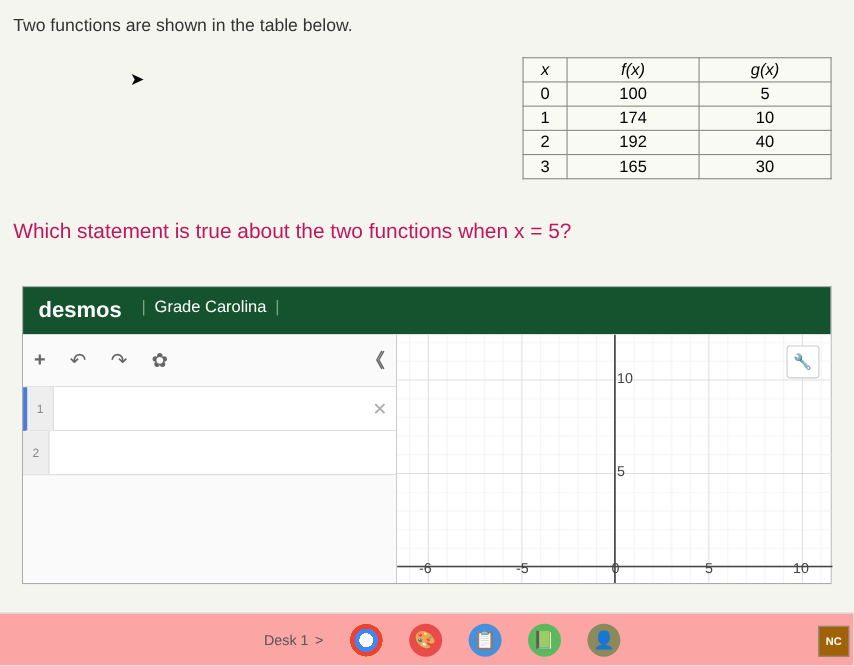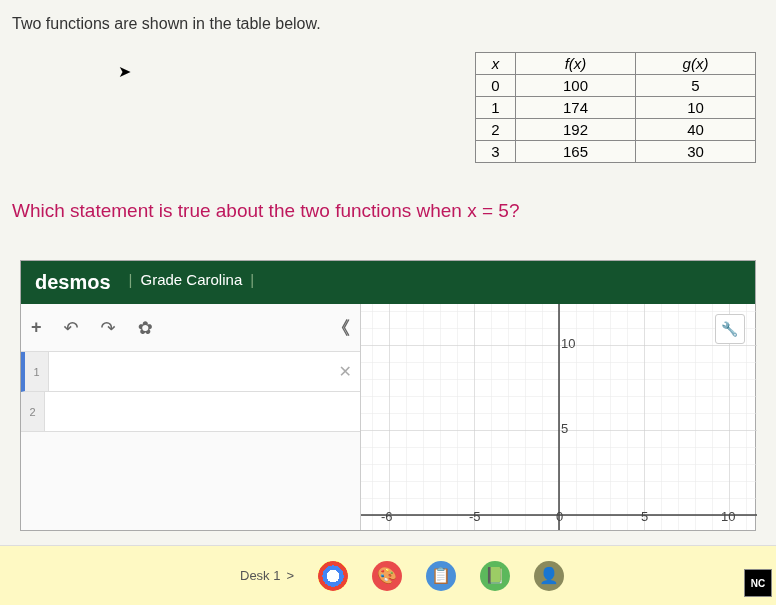--- a/index.html
+++ b/index.html
@@ -155,22 +155,22 @@
     .grid-svg {
       position: absolute;
       left: 0;
       top: 0;
     }
     .taskbar {
       position: absolute;
       bottom: 0;
       left: 0;
       width: 776px;
-      height: 60px;
-      background: #fef9c3;
+      height: 48px;
+      background: #fca5a5;
       border-top: 1px solid #ddd;
       display: flex;
       align-items: center;
       padding: 0 20px;
       gap: 24px;
       margin-top: 16px;
     }
     .desk-btn {
       display: flex;
       align-items: center;
@@ -188,21 +188,21 @@
       justify-content: center;
       font-size: 16px;
     }
     .icon-chrome { background: radial-gradient(circle, #fff 30%, #4285f4 30%, #4285f4 50%, #ea4335 50%, #ea4335 70%, #fbbc05 70%); }
     .nc-badge {
       position: absolute;
       right: 4px;
       bottom: 8px;
       width: 28px;
       height: 28px;
-      background: #000000;
+      background: #a16207;
       color: #fff;
       font-size: 10px;
       font-weight: bold;
       display: flex;
       align-items: center;
       justify-content: center;
       border: 1px solid #888;
     }
   </style>
 </head>

